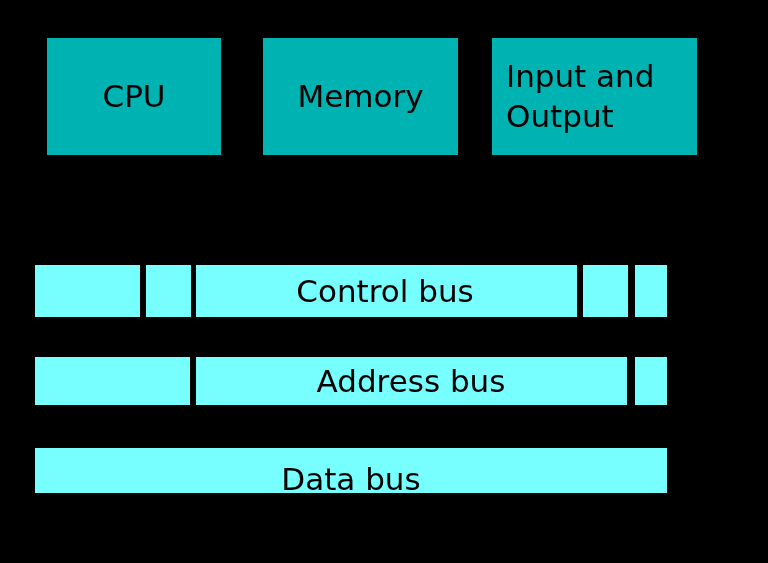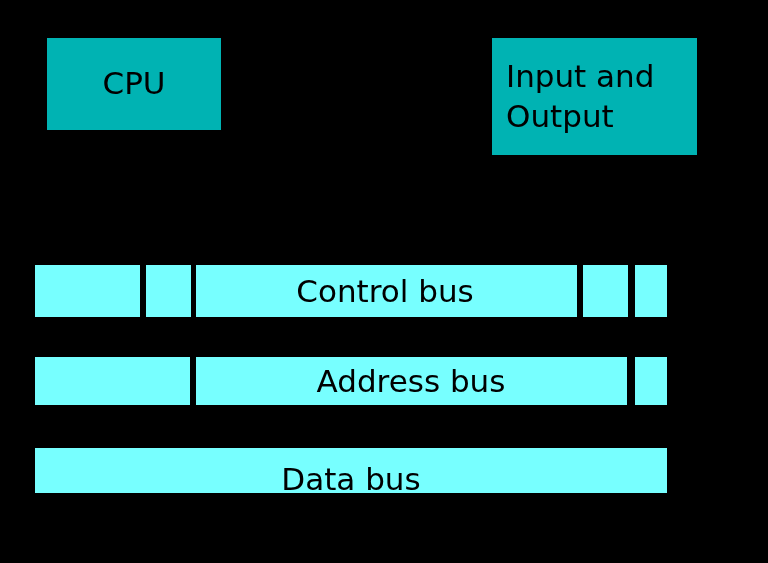--- a/index.html
+++ b/index.html
@@ -65,24 +65,27 @@
     text-align: center;
     top: 50%;
     transform: translateY(-50%);
   }
 </style>
 </head>
 <body>
 
 <div id="diagram-root" style="background: rgb(0, 0, 0);">
 
-  <div class="component-box centered" id="box-cpu" style="left: 47px; top: 38px; width: 174px; height: 92px; background: rgb(0, 179, 179);">
+  <div class="component-box centered" id="box-cpu" style="left: 47px; top: 38px; width: 174px; height: 117px; background: rgb(0, 179, 179);">
     <span class="component-label" style="color: rgb(0, 0, 0);">CPU</span>
   </div>
 
+  <div class="component-box centered" id="box-memory" style="left: 263px; top: 38px; width: 195px; height: 117px; background: rgb(0, 179, 179);">
+    <span class="component-label" style="color: rgb(0, 0, 0);">Memory</span>
+  </div>
 
   <div class="component-box" id="box-input-output" style="left: 492px; top: 38px; width: 205px; height: 117px; background: rgb(0, 179, 179);">
     <span class="component-label" style="color: rgb(0, 0, 0);">Input and
 Output</span>
   </div>
 
   <div class="bus-row" id="bus-address-bus" style="top: 357px; height: 48px;">
       <div class="bus-seg" style="left: 635px; top: 0px; width: 32px; height: 48px; background: rgb(119, 255, 255);"></div>
       <div class="bus-seg" style="left: 196px; top: 0px; width: 431px; height: 48px; background: rgb(119, 255, 255);"></div>
       <div class="bus-seg" style="left: 35px; top: 0px; width: 155px; height: 48px; background: rgb(119, 255, 255);"></div>

